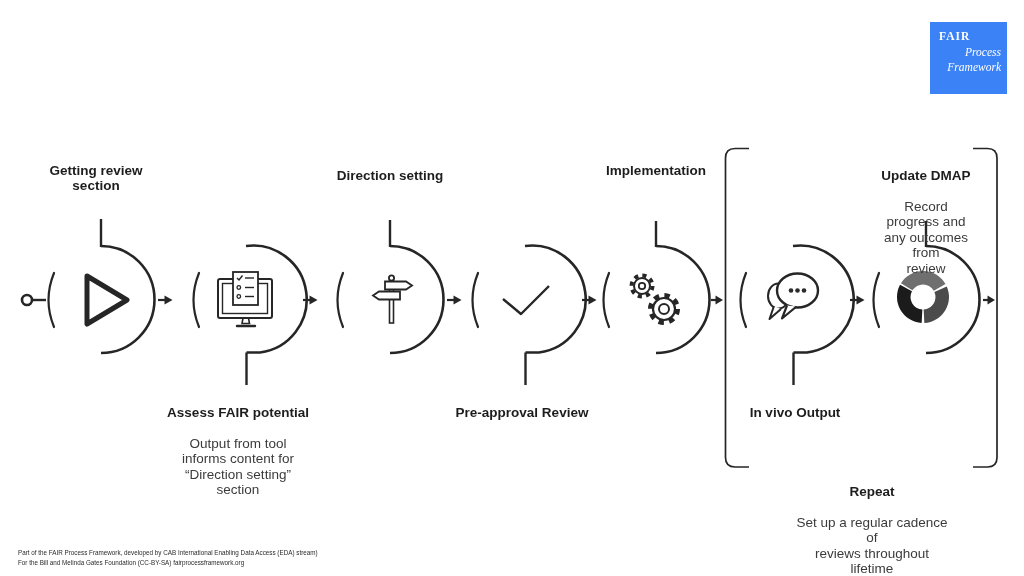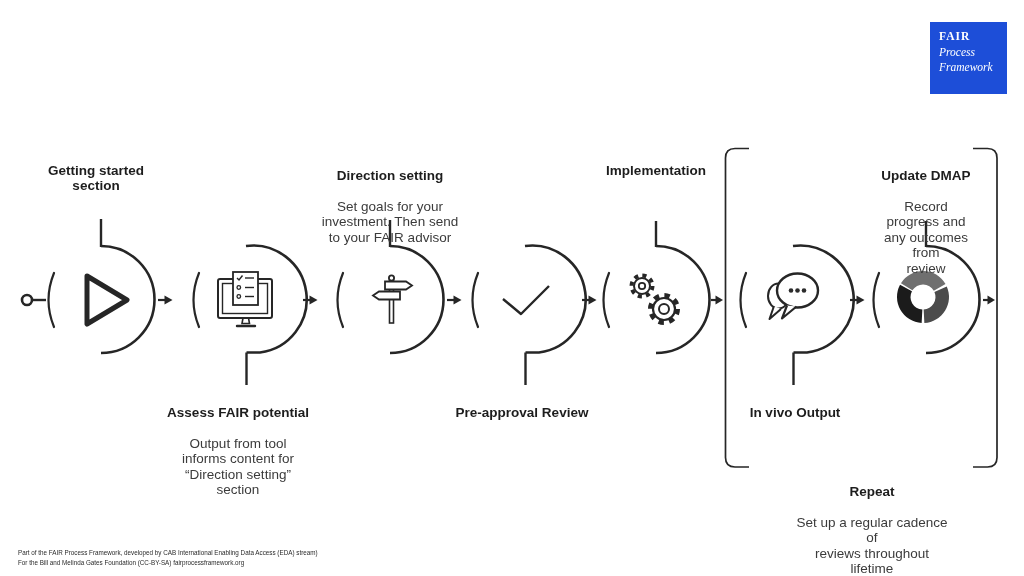--- a/index.html
+++ b/index.html
@@ -9,25 +9,25 @@
   }
   svg{position:absolute;left:0;top:0;}
   .ln{stroke:#262626;fill:none;}
   .label{
     position:absolute;transform:translateX(-50%);text-align:center;
     white-space:pre-line;font-size:13.5px;line-height:15.5px;color:#3b3b3b;
   }
   .label .t{font-weight:700;color:#1d1d1d;}
   .logo{
     position:absolute;left:930px;top:22px;width:77px;height:72px;box-sizing:border-box;
-    background:#1d4ed8;color:#ffffff;padding:7px 6px 0 9px;
+    background:#3b82f6;color:#ffffff;padding:7px 6px 0 9px;
     font-family:"Liberation Serif","DejaVu Serif",serif;font-size:11.5px;line-height:15.5px;
   }
   .logo .l1{font-weight:700;letter-spacing:1px;}
-  .logo .l2{font-style:italic;}
+  .logo .l2{font-style:italic;text-align:right;}
   .footer{
     position:absolute;left:18px;top:548px;font-size:6.3px;line-height:10px;color:#2a2a2a;
   }
 </style>
 </head>
 <body>
 
 <svg width="1024" height="576" viewBox="0 0 1024 576">
 
   <g>
@@ -152,37 +152,34 @@
       <path d="M 921.64,322.96 A 26 26 0 0 1 900.04,284.79 L 911.96,291.13 A 12.5 12.5 0 0 0 922.35,309.48 Z" fill="#1b1b1b"></path>
     </g>
     <g>
       <line class="ln" stroke-width="2.2" x1="983" y1="300" x2="989" y2="300"></line>
       <polygon fill="#262626" points="987.5,295.5 995,300 987.5,304.5"></polygon>
     </g>
   </g>
 </svg>
 
 <div class="label" style="left:96px;top:147px">
-  <div class="t">Getting started
+  <div class="t">Getting review
 section</div>
 </div>
 
 <div class="label" style="left:238px;top:389px">
   <div class="t">Assess FAIR potential</div>
   <div class="d">Output from tool
 informs content for
 “Direction setting”
 section</div>
 </div>
 
 <div class="label" style="left:390px;top:152px">
   <div class="t">Direction setting</div>
-  <div class="d">Set goals for your
-investment. Then send
-to your FAIR advisor</div>
 </div>
 
 <div class="label" style="left:522px;top:389px">
   <div class="t">Pre-approval Review</div>
 </div>
 
 <div class="label" style="left:656px;top:147px">
   <div class="t">Implementation</div>
 </div>
 

